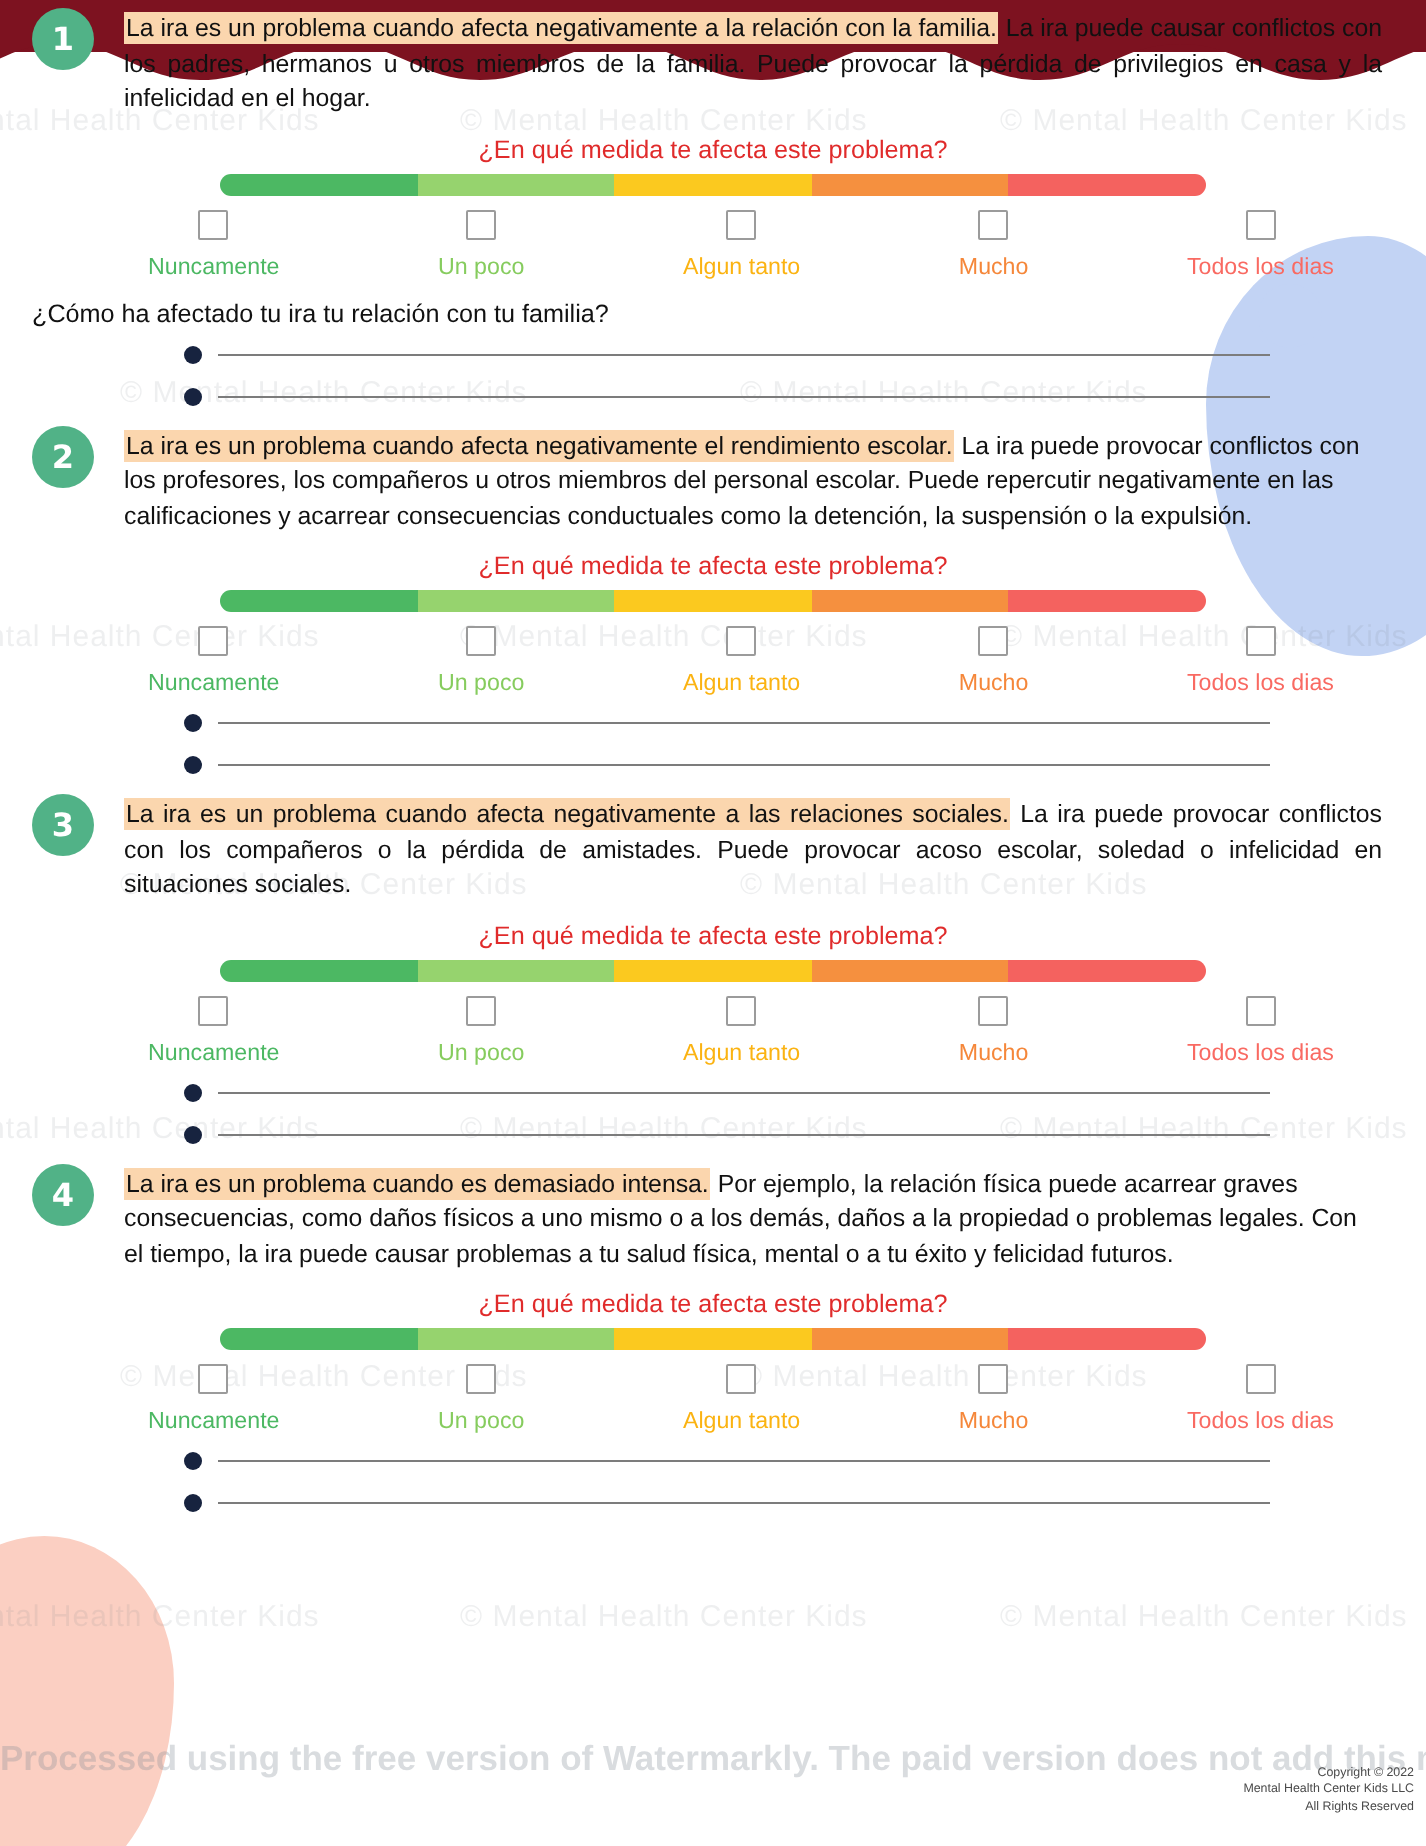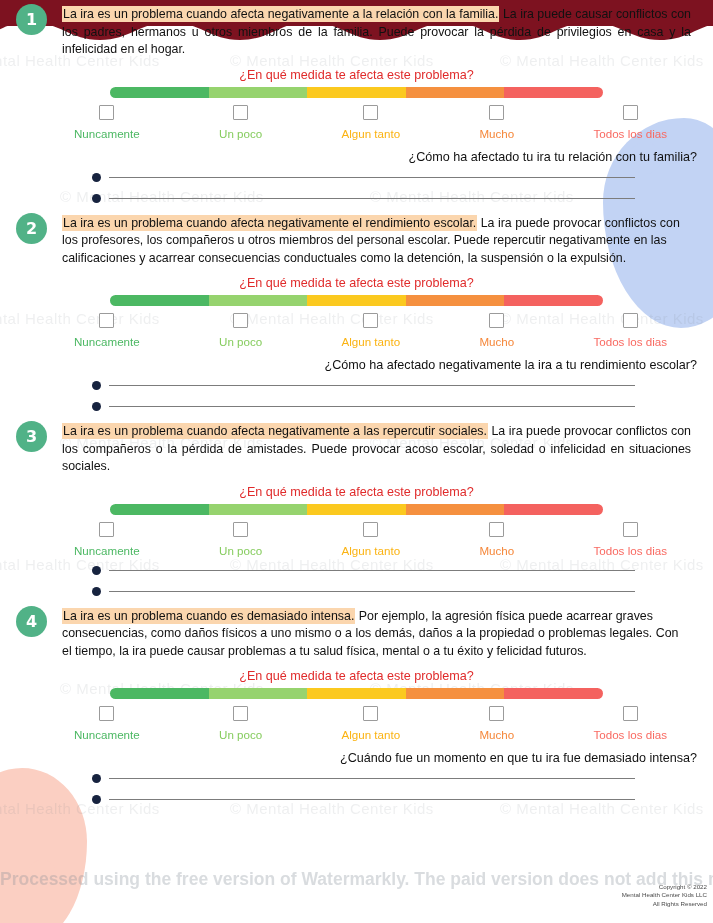--- a/index.html
+++ b/index.html
@@ -95,21 +95,21 @@
     display:flex;justify-content:space-between;
     margin:7px 30px 0 58px;
   }
   .opt{display:flex;align-items:center;gap:7px;flex-direction:column;}
   .cb{
     width:13px;height:13px;border:1.3px solid #9b9b9b;background:#fff;border-radius:1px;
   }
   .opt-label{font-size:11.6px;white-space:nowrap;}
 
   .follow-q{
-    text-align:right;font-size:12.6px;color:#111;margin-top:10px;
+    text-align:left;font-size:12.6px;color:#111;margin-top:10px;
   }
   .lines{margin:9px 0 0 76px;}
   .line-row{display:flex;align-items:center;gap:8px;margin-bottom:12px;}
   .bullet{width:9px;height:9px;border-radius:50%;background:#17233f;flex:0 0 auto;}
   .rule{flex:1;height:1px;background:#7c7c7c;margin-right:62px;}
 
   
   .footer{position:absolute;left:0;right:0;bottom:0;height:58px;z-index:7;}
   .wmk-banner{
     position:absolute;left:0;right:0;top:4px;text-align:center;
@@ -235,35 +235,34 @@
           </div>
           <div class="opt">
             <div class="cb"></div>
             <div class="opt-label" style="color: rgb(245, 135, 58);">Mucho</div>
           </div>
           <div class="opt">
             <div class="cb"></div>
             <div class="opt-label" style="color: rgb(249, 106, 98);">Todos los dias</div>
           </div>
         </div>
-        <div class="follow-q">¿Cómo ha afectado negativamente la ira a tu rendimiento escolar?</div>
         <div class="lines">
           <div class="line-row">
             <div class="bullet"></div>
             <div class="rule"></div>
           </div>
           <div class="line-row">
             <div class="bullet"></div>
             <div class="rule"></div>
           </div>
         </div>
       </div>
       <div class="section">
         <div class="badge">3</div>
-        <div class="para"><span class="hl">La ira es un problema cuando afecta negativamente a las repercutir sociales.</span><span> La ira puede provocar conflictos con los compañeros o la pérdida de amistades. Puede provocar acoso escolar, soledad o infelicidad en situaciones sociales.</span></div>
+        <div class="para"><span class="hl">La ira es un problema cuando afecta negativamente a las relaciones sociales.</span><span> La ira puede provocar conflictos con los compañeros o la pérdida de amistades. Puede provocar acoso escolar, soledad o infelicidad en situaciones sociales.</span></div>
         <div class="scale-q">¿En qué medida te afecta este problema?</div>
         <div class="bar">
           <span style="background: rgb(76, 184, 99);"></span>
           <span style="background: rgb(150, 211, 110);"></span>
           <span style="background: rgb(251, 201, 31);"></span>
           <span style="background: rgb(245, 144, 63);"></span>
           <span style="background: rgb(244, 98, 95);"></span>
         </div>
         <div class="opts">
           <div class="opt">
@@ -293,21 +292,21 @@
             <div class="rule"></div>
           </div>
           <div class="line-row">
             <div class="bullet"></div>
             <div class="rule"></div>
           </div>
         </div>
       </div>
       <div class="section">
         <div class="badge">4</div>
-        <div class="para nojust"><span class="hl">La ira es un problema cuando es demasiado intensa.</span><span> Por ejemplo, la agresión física puede acarrear graves consecuencias, como daños físicos a uno mismo o a los demás, daños a la propiedad o problemas legales. Con el tiempo, la ira puede causar problemas a tu salud física, mental o a tu éxito y felicidad futuros.</span></div>
+        <div class="para nojust"><span class="hl">La ira es un problema cuando es demasiado intensa.</span><span> Por ejemplo, la relación física puede acarrear graves consecuencias, como daños físicos a uno mismo o a los demás, daños a la propiedad o problemas legales. Con el tiempo, la ira puede causar problemas a tu salud física, mental o a tu éxito y felicidad futuros.</span></div>
         <div class="scale-q">¿En qué medida te afecta este problema?</div>
         <div class="bar">
           <span style="background: rgb(76, 184, 99);"></span>
           <span style="background: rgb(150, 211, 110);"></span>
           <span style="background: rgb(251, 201, 31);"></span>
           <span style="background: rgb(245, 144, 63);"></span>
           <span style="background: rgb(244, 98, 95);"></span>
         </div>
         <div class="opts">
           <div class="opt">
@@ -324,21 +323,20 @@
           </div>
           <div class="opt">
             <div class="cb"></div>
             <div class="opt-label" style="color: rgb(245, 135, 58);">Mucho</div>
           </div>
           <div class="opt">
             <div class="cb"></div>
             <div class="opt-label" style="color: rgb(249, 106, 98);">Todos los dias</div>
           </div>
         </div>
-        <div class="follow-q">¿Cuándo fue un momento en que tu ira fue demasiado intensa?</div>
         <div class="lines">
           <div class="line-row">
             <div class="bullet"></div>
             <div class="rule"></div>
           </div>
           <div class="line-row">
             <div class="bullet"></div>
             <div class="rule"></div>
           </div>
         </div>

